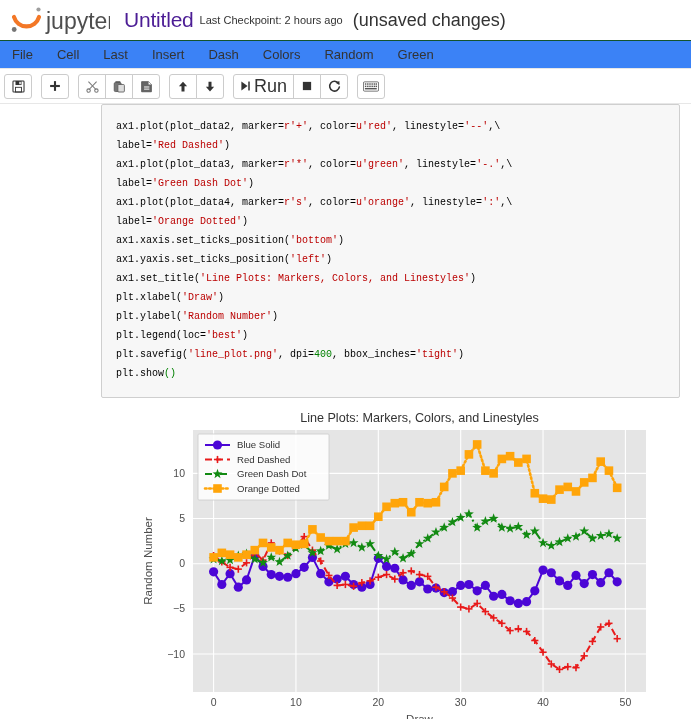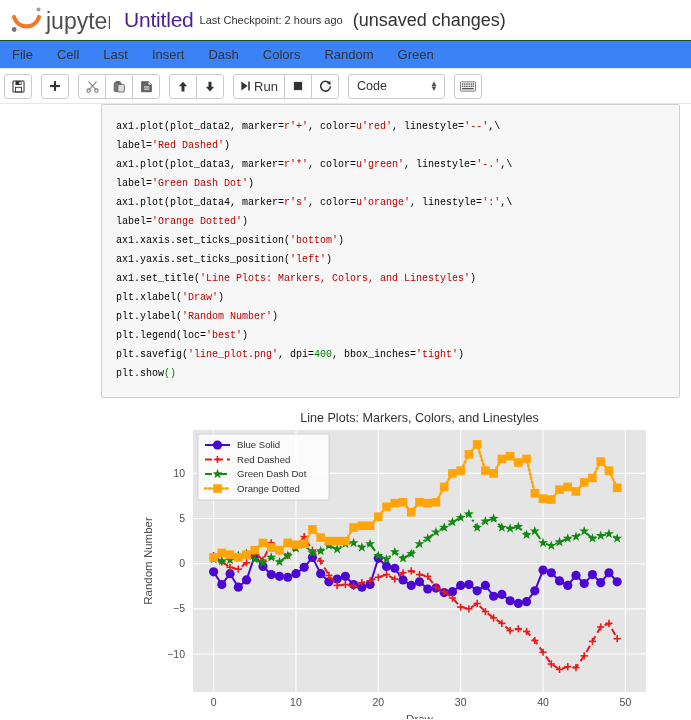--- a/index.html
+++ b/index.html
@@ -54,21 +54,21 @@
     height: 25px; min-width: 28px;
     border: 1px solid #ccc; background: #fff;
     display: flex; align-items: center; justify-content: center;
     cursor: pointer; color: #333; font-size: 12px;
     margin-left: -1px;
   }
   .tb-group .tb-btn:first-child { margin-left: 0; border-radius: 3px 0 0 3px; }
   .tb-group .tb-btn:last-child { border-radius: 0 3px 3px 0; }
   .tb-group .tb-btn:only-child { border-radius: 3px; }
   .tb-run { min-width: 52px; gap: 3px; padding: 0 6px; }
-  .tb-run-label { font-size: 13px; color: #333; }
+  .tb-run-label { font-size: 18px; color: #333; }
   .tb-select {
     height: 25px; width: 97px; border: 1px solid #ccc;
     border-radius: 3px; background: #fff;
     display: flex; align-items: center; justify-content: space-between;
     padding: 0 6px 0 8px; font-size: 12.5px; color: #333;
     cursor: pointer; margin-right: 9px;
   }
   .spinner { display: flex; flex-direction: column; line-height: 5px; font-size: 8px; color: #555; }
 
   
@@ -214,27 +214,20 @@
         </svg>
       </div>
       <div class="tb-btn">
         <svg width="13" height="13" viewBox="0 0 16 16" aria-hidden="true">
           <path d="M13 4.2 A6 6 0 1 0 14 8.6" fill="none" stroke="#333" stroke-width="1.9" stroke-linecap="round"></path>
           <path d="M9.2 3.5 L14 1.2 L14.1 6.1 Z" fill="#333"></path>
         </svg>
       </div>
     </div>
 
-    <div class="tb-select">
-      <span>Code</span>
-      <span class="spinner">
-        <span>▲</span>
-          <span>▼</span>
-      </span>
-    </div>
 
     <div class="tb-group">
       <div class="tb-btn">
         <svg width="16" height="11" viewBox="0 0 22 14" aria-hidden="true">
           <rect x="0.6" y="0.6" width="20.8" height="12.8" rx="1.6" fill="none" stroke="#555" stroke-width="1.1"></rect>
           <rect x="2.6" y="2.6" width="2" height="2" fill="#555"></rect>
           <rect x="5.6" y="2.6" width="2" height="2" fill="#555"></rect>
           <rect x="8.6" y="2.6" width="2" height="2" fill="#555"></rect>
           <rect x="11.6" y="2.6" width="2" height="2" fill="#555"></rect>
           <rect x="14.6" y="2.6" width="2" height="2" fill="#555"></rect>

